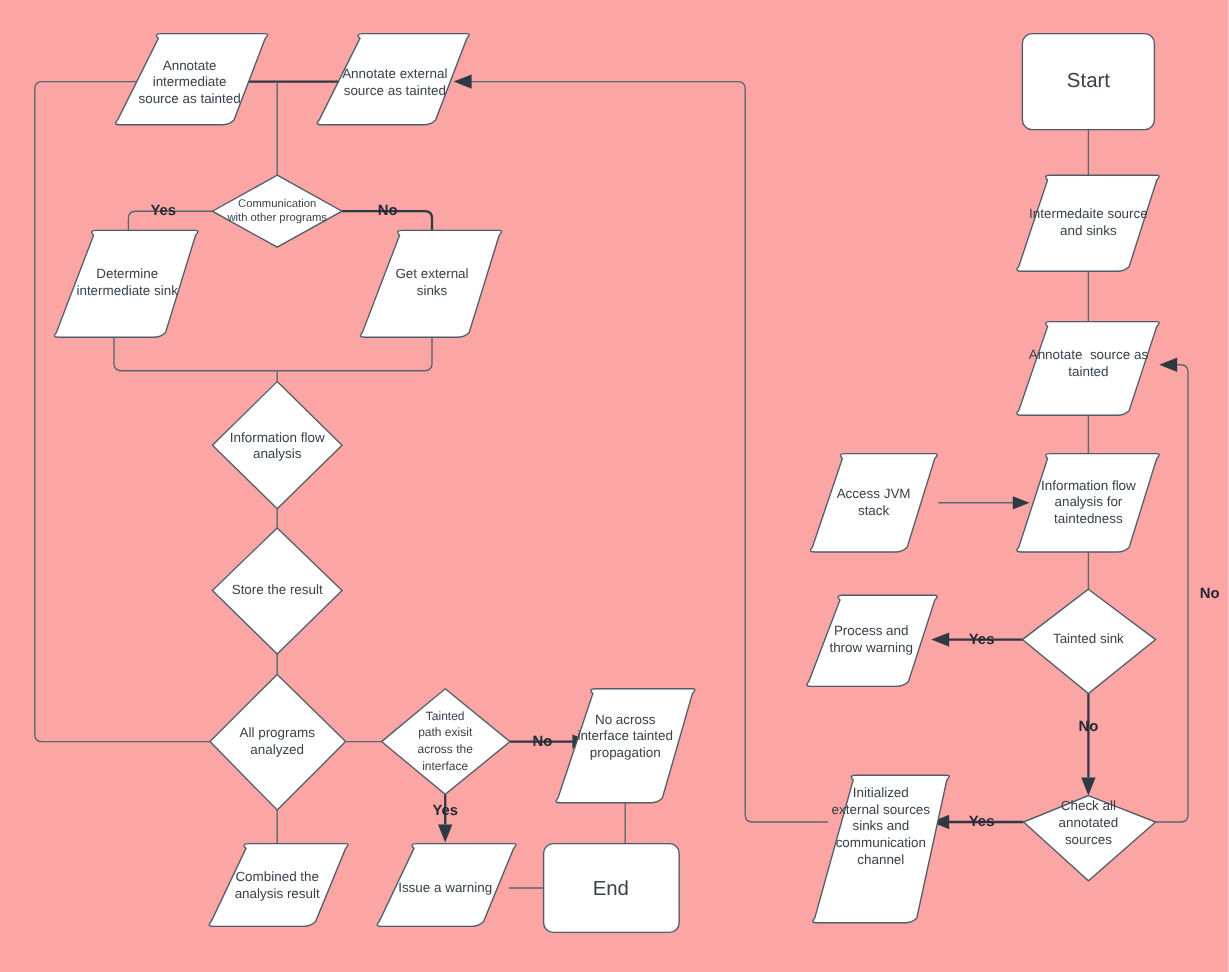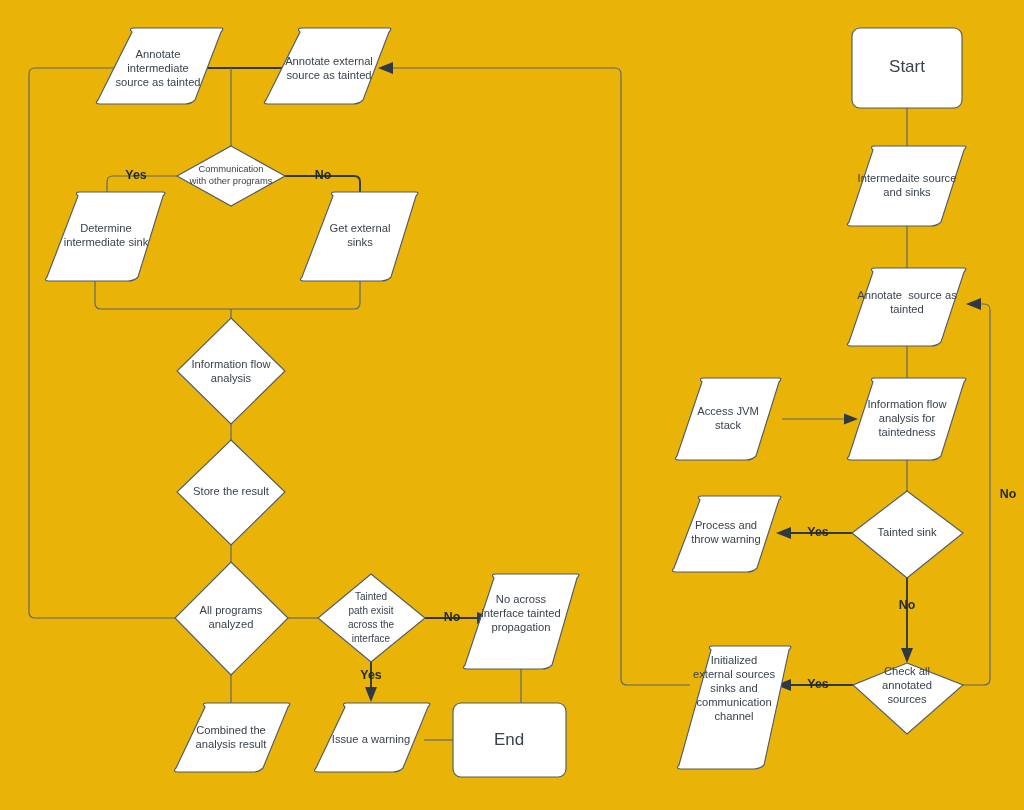--- a/index.html
+++ b/index.html
@@ -7,21 +7,21 @@
     padding: 0;
     background: #ffffff;
   }
   body {
     font-family: "Liberation Sans", sans-serif;
   }
   #canvas-wrap {
     position: relative;
     width: 1024px;
     height: 810px;
-    background: #eab308;
+    background: #fca5a5;
     overflow: hidden;
   }
   svg#flow {
     display: block;
     width: 1024px;
     height: 810px;
   }
   .shape-outline {
     fill: #ffffff;
     stroke: #4f5d68;

